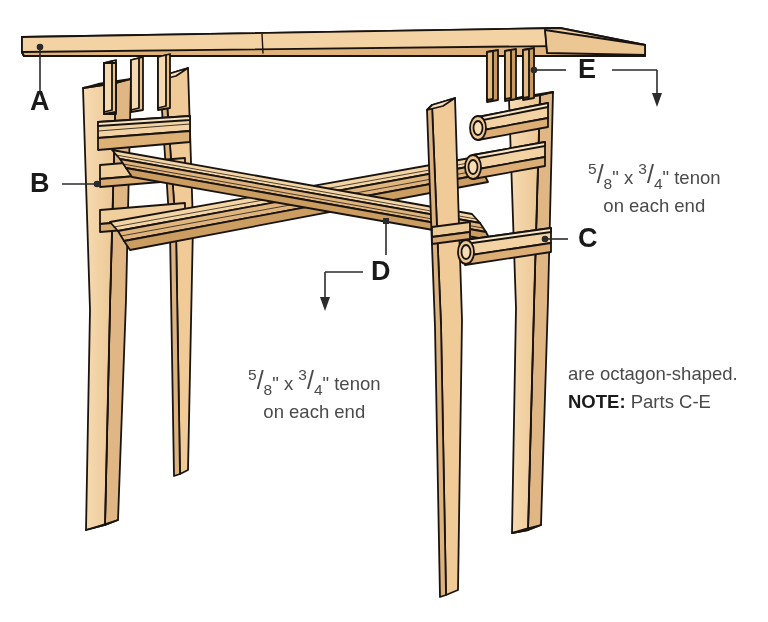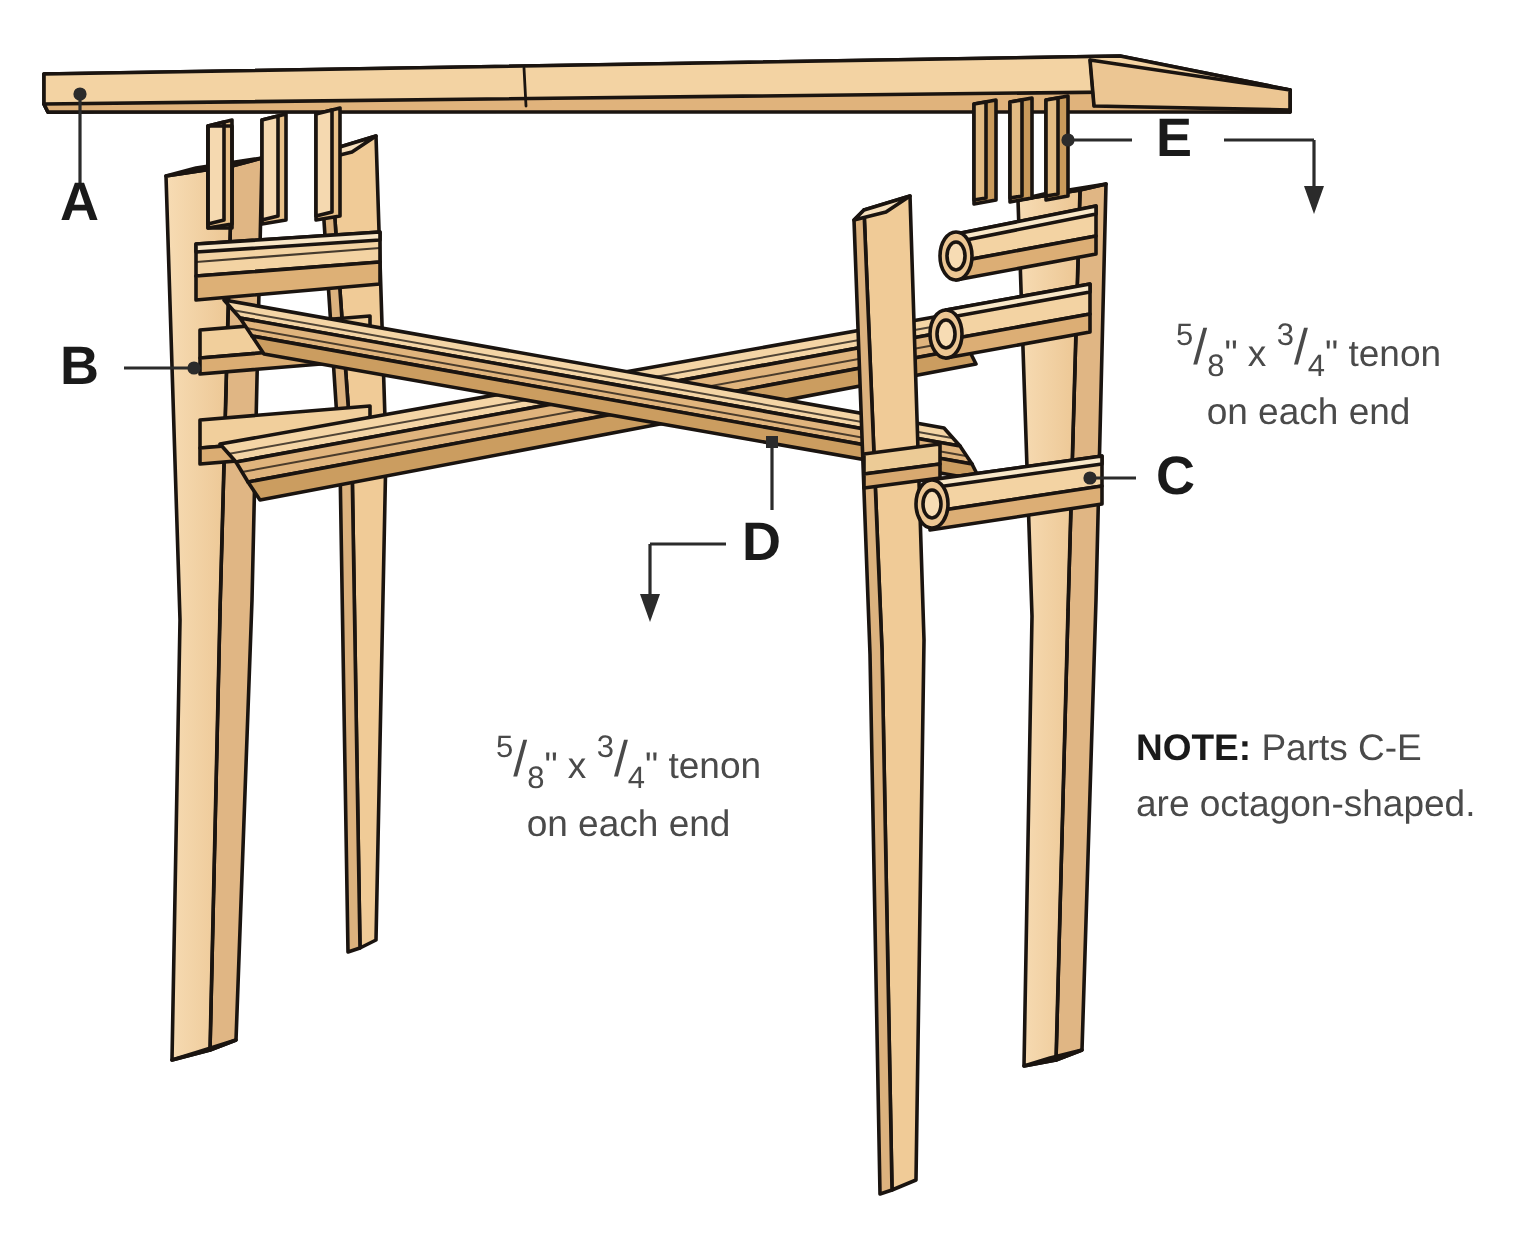--- a/index.html
+++ b/index.html
@@ -262,17 +262,17 @@
     <div><span class="frac"><sup>5</sup>/<sub>8</sub></span><span>" x </span><span class="frac"><sup>3</sup>/<sub>4</sub></span><span>" tenon</span></div>
     <div>on each end</div>
   </div>
 
   <div class="note-txt" style="left:248px; top:320px;">
     <div><span class="frac"><sup>5</sup>/<sub>8</sub></span><span>" x </span><span class="frac"><sup>3</sup>/<sub>4</sub></span><span>" tenon</span></div>
     <div>on each end</div>
   </div>
 
   <div class="note-box" style="left:568px; top:360px;">
+    <div>are octagon-shaped.</div>
     <div><b>NOTE:</b><span> Parts C-E</span></div>
-    <div>are octagon-shaped.</div>
   </div>
 
 </div>
 
 </body></html>

